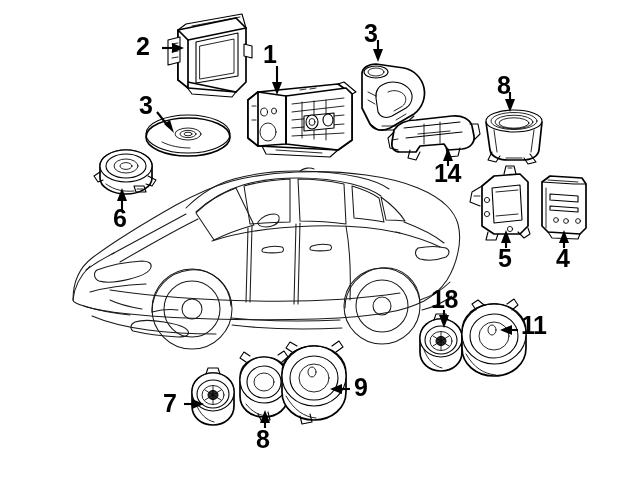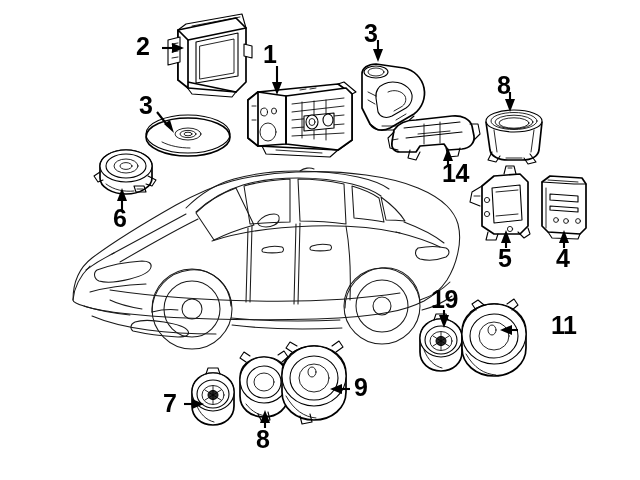--- a/index.html
+++ b/index.html
@@ -493,19 +493,19 @@
 
   <div class="callout-label" style="left:263px; top:42px;">1</div>
   <div class="callout-label" style="left:136px; top:34px;">2</div>
   <div class="callout-label" style="left:139px; top:93px;">3</div>
   <div class="callout-label" style="left:556px; top:246px;">4</div>
   <div class="callout-label" style="left:498px; top:246px;">5</div>
   <div class="callout-label" style="left:113px; top:206px;">6</div>
   <div class="callout-label" style="left:163px; top:391px;">7</div>
   <div class="callout-label" style="left:256px; top:427px;">8</div>
   <div class="callout-label" style="left:354px; top:375px;">9</div>
-  <div class="callout-label" style="left:431px; top:287px;">19</div>
-  <div class="callout-label" style="left:551px; top:313px;">11</div>
+  <div class="callout-label" style="left:431px; top:287px;">18</div>
+  <div class="callout-label" style="left:521px; top:313px;">11</div>
   <div class="callout-label" style="left:497px; top:73px;">8</div>
   <div class="callout-label" style="left:364px; top:21px;">3</div>
-  <div class="callout-label" style="left:434px; top:161px;margin-left:8px;">14</div>
+  <div class="callout-label" style="left:434px; top:161px;">14</div>
 
 </div>
 
 </body></html>

